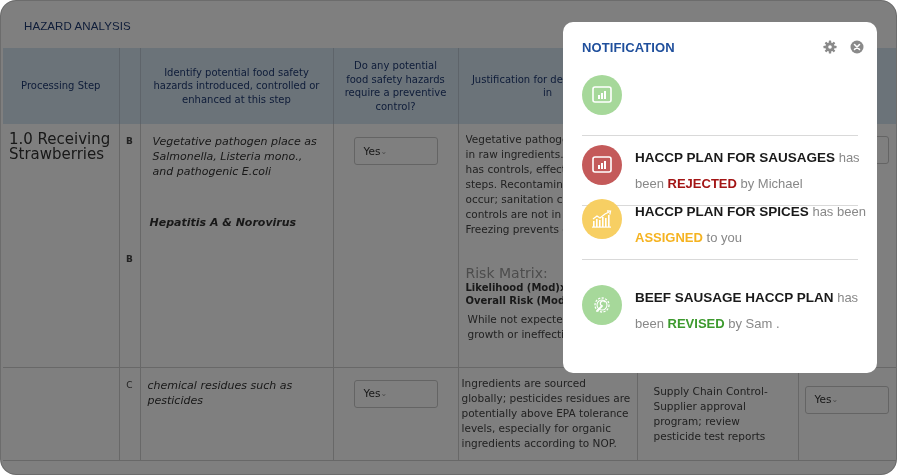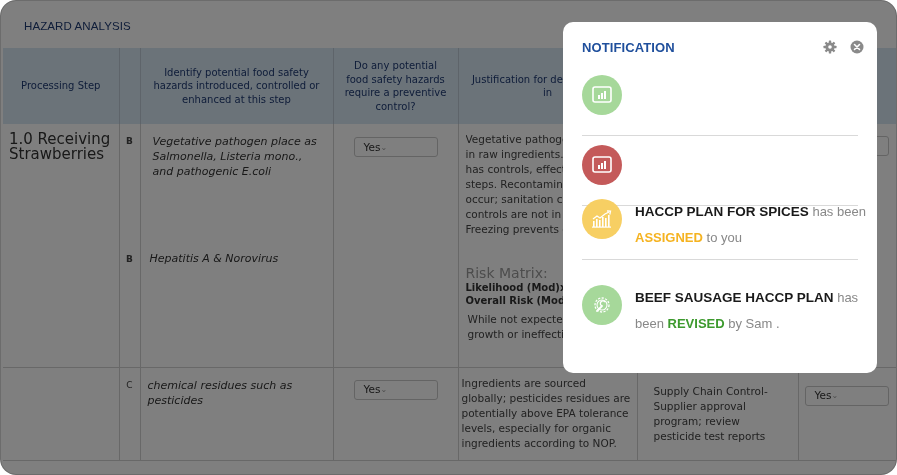--- a/index.html
+++ b/index.html
@@ -29,21 +29,21 @@
     vertical-align: middle;
   }
   table.hazard td {
     border-right: 1px solid #d0d0d0; border-bottom: 1px solid #d0d0d0;
     vertical-align: top; padding: 8px 6px; line-height: 15px;
   }
   .letter { font-size: 9px; font-weight: bold; color: #444; text-align: center; }
   .hz { font-style: italic; font-size: 11px; color: #333; }
   .select {
     display: inline-flex; align-items: center; 
-    width: 84px; height: 20px; border: 1px solid #c9c9c9; border-radius: 3px;
+    width: 84px; height: 28px; border: 1px solid #c9c9c9; border-radius: 3px;
     padding: 0 8px 0 9px; font-size: 10.5px; color: #333; background: #fff;
   }
   .select .chev { font-size: 8px; color: #999; }
   .small-grey { color: #999; font-size: 14px; }
   .bold-dark { font-weight: bold; color: #333; font-size: 10px; line-height: 13px; }
 
   .overlay {
     position: absolute; left: 0; top: 0; width: 897px; height: 475px;
     background: rgba(0,0,0,0.5); border-radius: 16px;
   }
@@ -106,21 +106,21 @@
       <tr style="height:243px">
         <td style="font-size:15px;padding-left:6px">
           <span>1.0 Receiving Strawberries</span>
         </td>
         <td class="letter" style="padding:10px 0">
           <div>B</div>
           <div style="margin-top:103px">B</div>
         </td>
         <td style="padding:10px 12px 0 12px">
           <div class="hz">Vegetative pathogen place as Salmonella, Listeria mono., and pathogenic E.coli</div>
-          <div class="hz" style="margin-top:72px;font-weight:normal;margin-left:-3px">Hepatitis A &amp; Norovirus</div>
+          <div class="hz" style="margin-top:36px;font-weight:bold;margin-left:-3px">Hepatitis A &amp; Norovirus</div>
         </td>
         <td style="text-align:center;padding-top:13px">
           <div class="select">
             <span>Yes</span>
             <span class="chev">⌄</span>
           </div>
         </td>
         <td style="padding:8px 7px;font-size:10.5px;line-height:15px;color:#444">
           <div style="height:132px;overflow:hidden">Vegetative pathogens present in raw ingredients. Supplier has controls, effective kill steps. Recontamination can occur; sanitation controls/ controls are not in place. Freezing prevents growth.</div>
           <div class="small-grey" style="margin-top:2px"><span>Risk Matrix</span>:</div>
@@ -208,20 +208,26 @@
 
   <div class="notif-item sep" style="top:114px">
     <div class="notif-icon" style="background:#c45a5a">
       <svg width="20" height="18" viewBox="0 0 20 18">
           <rect x="1" y="1" width="18" height="15" rx="2" fill="none" stroke="#fff" stroke-width="1.6"></rect>
           <rect x="6" y="9" width="2" height="4" fill="#fff"></rect>
           <rect x="9" y="7" width="2" height="6" fill="#fff"></rect>
           <rect x="12" y="5" width="2" height="8" fill="#fff"></rect>
         </svg>
     </div>
+    <div class="notif-text" style="top:9px">
+      <span class="subject">HACCP PLAN FOR SAUSAGES</span>
+      <span>has been</span>
+      <span class="status" style="color:#a31515">REJECTED</span>
+      <span>by Michael</span>
+    </div>
   </div>
 
   <div class="notif-item sep" style="top:168px">
     <div class="notif-icon" style="background:#f7cf63">
       <svg width="22" height="18" viewBox="0 0 22 18">
           <g fill="#fff">
             <rect x="2" y="11" width="1.6" height="6"></rect>
             <rect x="5" y="9" width="1.6" height="8"></rect>
             <rect x="8" y="10" width="1.6" height="7"></rect>
             <rect x="11" y="7" width="1.6" height="10"></rect>

